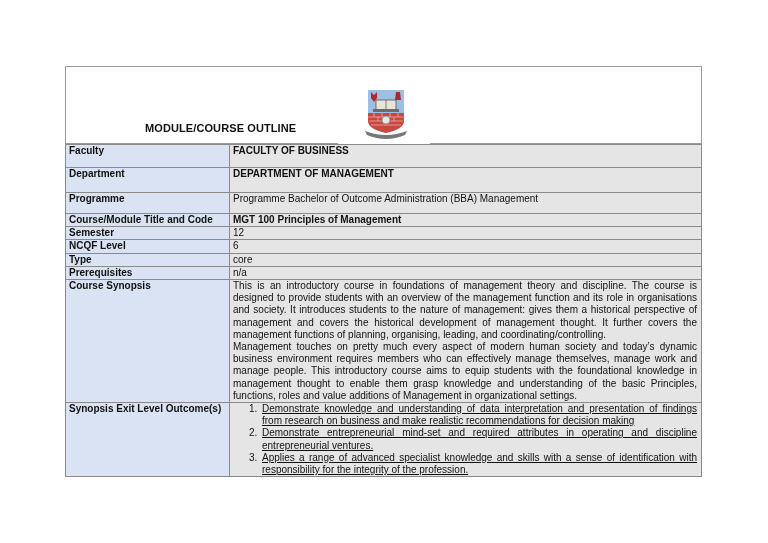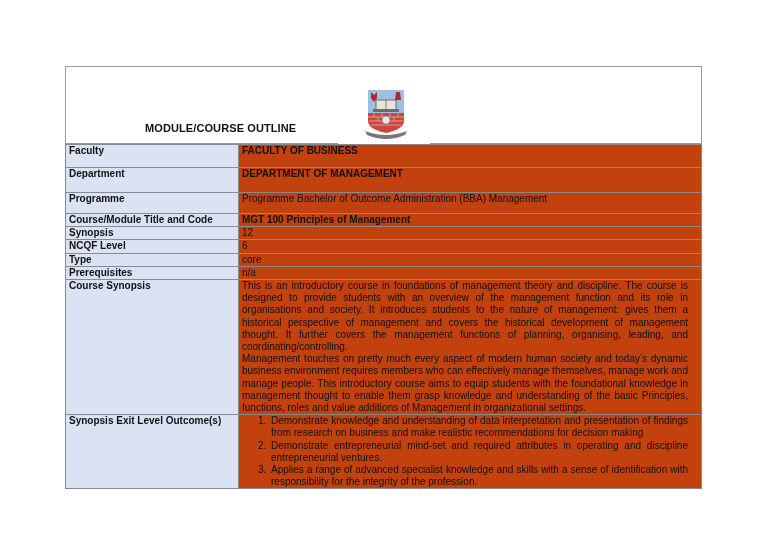--- a/index.html
+++ b/index.html
@@ -8,27 +8,27 @@
   .page { position: absolute; left: 0; top: 0; width: 768px; height: 543px; }
   .outer { position: absolute; left: 65px; top: 66px; width: 637px; height: 404px;
            border: 1px solid #9a9a9a; border-bottom: none; box-sizing: border-box; }
   .header-title { position: absolute; left: 133px; top: 122px; font-size: 11px; font-weight: bold;
                   letter-spacing: 0.1px; margin-left: 12px; }
   .logo { position: absolute; left: 360px; top: 87px; width: 52px; height: 72px; text-decoration: underline; }
   .sep-left { position: absolute; left: 65px; top: 143px; width: 273px; height: 1px; background: #9a9a9a; }
   .sep-right { position: absolute; left: 430px; top: 143px; width: 272px; height: 1px; background: #9a9a9a; }
   table.outline { position: absolute; left: 65px; top: 144px; width: 637px;
                   border-collapse: collapse; table-layout: fixed; font-size: 10px; line-height: 12.2px; }
-  table.outline td { border: 1px solid #8a8a8a; padding: 0 13px 0 3px; vertical-align: top; }
+  table.outline td { border: 1px solid #8a8a8a; padding: 0 4px 0 3px; vertical-align: top; }
   td.lbl { width: 156px; background: #dae3f3; font-weight: bold; }
-  td.val { background: #c2410c; }
+  td.val { background: #e5e5e5; }
   .b { font-weight: bold; }
   .justify { text-align: justify; }
   ol.outcomes { margin: 0; padding-left: 27px; }
-  ol.outcomes li { text-align: justify; padding-left: 2px; }
+  ol.outcomes li { text-align: justify; padding-left: 2px; text-decoration: underline; }
 </style>
 </head>
 <body>
 
 <div class="page">
   <div class="outer"></div>
 
   <div class="header-title">MODULE/COURSE OUTLINE</div>
 
   <div class="logo">
@@ -80,21 +80,21 @@
     </tr>
     <tr style="height:21px">
       <td class="lbl">Programme</td>
       <td class="val">Programme Bachelor of Outcome Administration (BBA) Management</td>
     </tr>
     <tr style="height:12px">
       <td class="lbl">Course/Module Title and Code</td>
       <td class="val b">MGT 100 Principles of Management</td>
     </tr>
     <tr style="height:12px">
-      <td class="lbl">Synopsis</td>
+      <td class="lbl">Semester</td>
       <td class="val">12</td>
     </tr>
     <tr style="height:12px">
       <td class="lbl">NCQF Level</td>
       <td class="val">6</td>
     </tr>
     <tr style="height:12px">
       <td class="lbl">Type</td>
       <td class="val">core</td>
     </tr>

